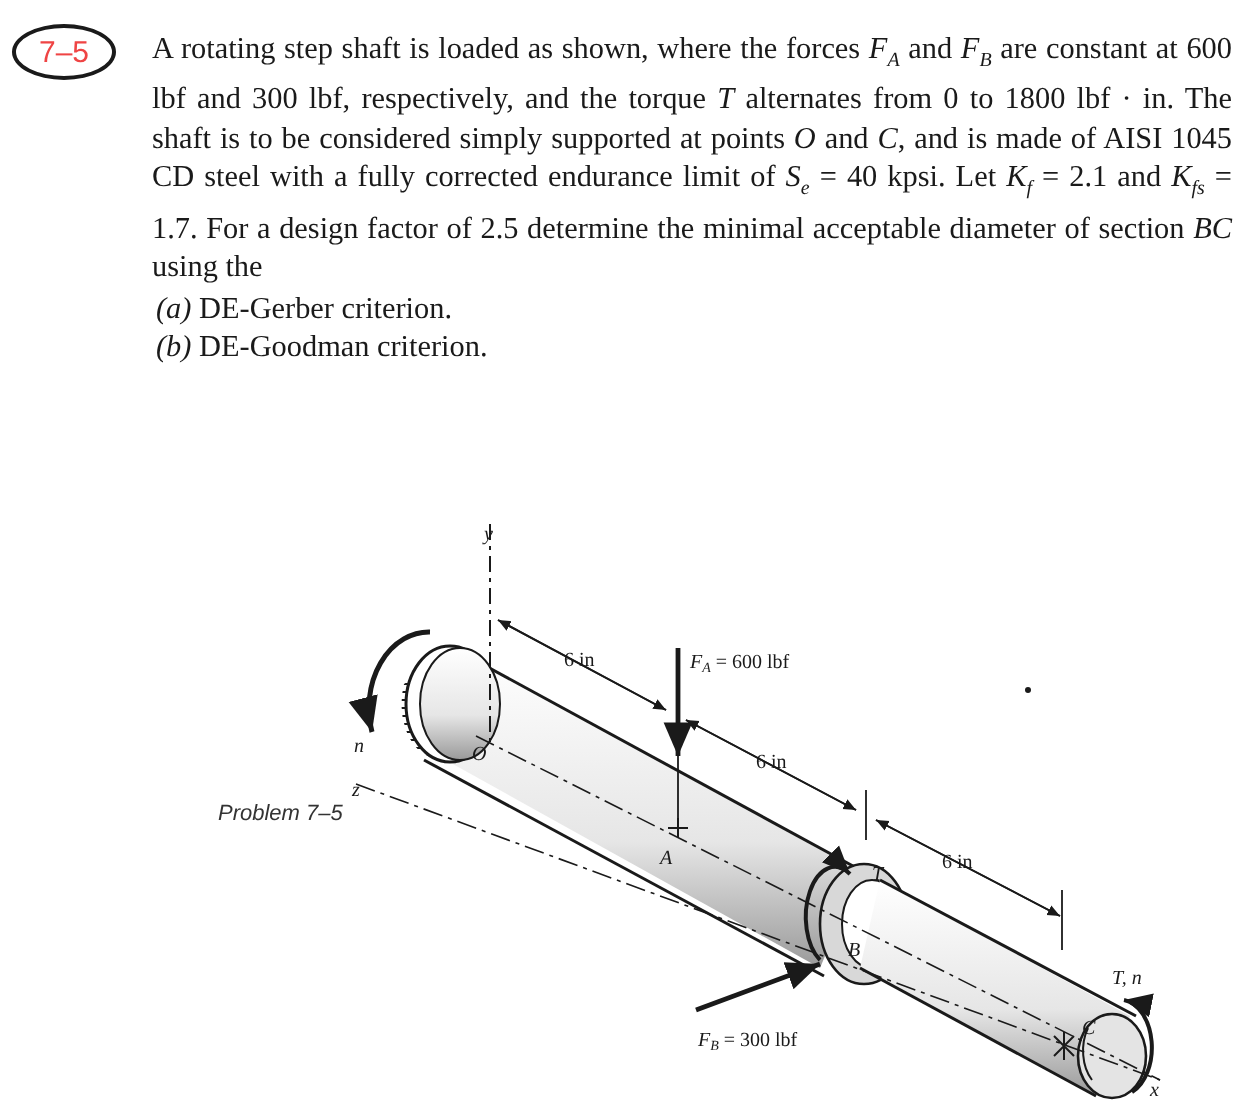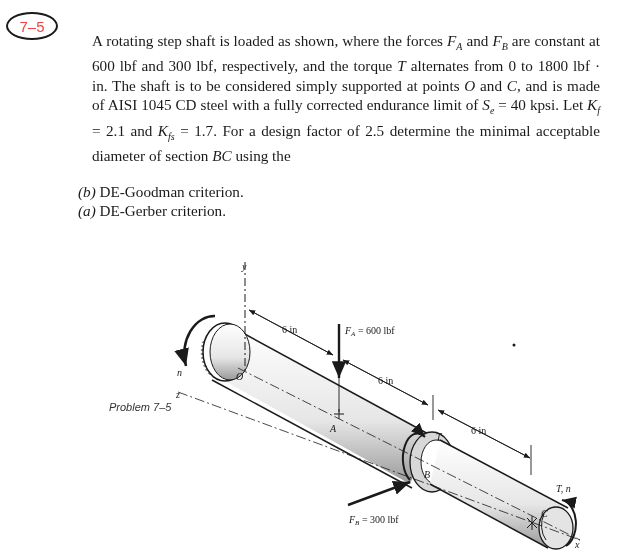--- a/index.html
+++ b/index.html
@@ -4,43 +4,43 @@
 <style>
   html, body { margin: 0; padding: 0; background: #ffffff; }
   body { width: 623px; height: 556px; position: relative; overflow: hidden;
          font-family: "Liberation Serif", "DejaVu Serif", serif; color: #1a1a1a; }
   .badge { position: absolute; left: 6px; top: 12px; width: 52px; height: 28px;
            border: 2.5px solid #1a1a1a; border-radius: 50%; box-sizing: border-box;
            display: flex; align-items: center; justify-content: center;
            font-family: "Liberation Sans", "DejaVu Sans", sans-serif; font-size: 15px; color: #ef4444; }
   .problem { position: absolute; left: 76px; top: 15px; width: 540px;
              font-size: 15.2px; line-height: 19.4px; text-align: justify; }
-  .problem p { margin: 16px; }
+  .problem p { margin: 0; }
   .problem i { font-style: italic; }
   .parts { margin: 1px 0 0 2px; }
   .parts div { line-height: 19.5px; }
   .caption { position: absolute; left: 109px; top: 401px;
              font-family: "Liberation Sans", "DejaVu Sans", sans-serif; font-style: italic;
              font-size: 11px; color: #333; }
   svg.diagram { position: absolute; left: 0; top: 0; }
   .lbl { font-family: "Liberation Serif", "DejaVu Serif", serif; font-size: 10px; fill: #1a1a1a; }
   .lbl-it { font-style: italic; }
 </style>
 </head>
 <body>
 
 <div class="badge">7–5</div>
 
 <div class="problem">
   <p>
     <span>A rotating step shaft is loaded as shown, where the forces </span><i>F</i><sub><i style="font-size:10px">A</i></sub><span> and </span><i>F</i><sub><i style="font-size:10px">B</i></sub><span> are constant at 600 lbf and 300 lbf, respectively, and the torque </span><i>T</i><span> alternates from 0 to 1800 lbf · in. The shaft is to be considered simply supported at points </span><i>O</i><span> and </span><i>C</i><span>, and is made of AISI 1045 CD steel with a fully corrected endurance limit of </span><i>S</i><sub><i style="font-size:10px">e</i></sub><span> = 40 kpsi. Let </span><i>K</i><sub><i style="font-size:10px">f</i></sub><span> = 2.1 and </span><i>K</i><sub><i style="font-size:10px">fs</i></sub><span> = 1.7. For a design factor of 2.5 determine the minimal acceptable diameter of section </span><i>BC</i><span> using the</span>
   </p>
   <div class="parts">
+    <div><i>(a)</i><span> DE-Gerber criterion.</span></div>
     <div><i>(b)</i><span> DE-Goodman criterion.</span></div>
-    <div><i>(a)</i><span> DE-Gerber criterion.</span></div>
   </div>
 </div>
 
 <div class="caption">Problem 7–5</div>
 
 <svg class="diagram" width="623" height="556" viewBox="0 0 623 556">
   <defs>
     <marker id="arr" markerWidth="8" markerHeight="8" refX="7" refY="4" orient="auto">
       <path d="M0,1 L7,4 L0,7 Z" fill="#1a1a1a"></path>
     </marker>

